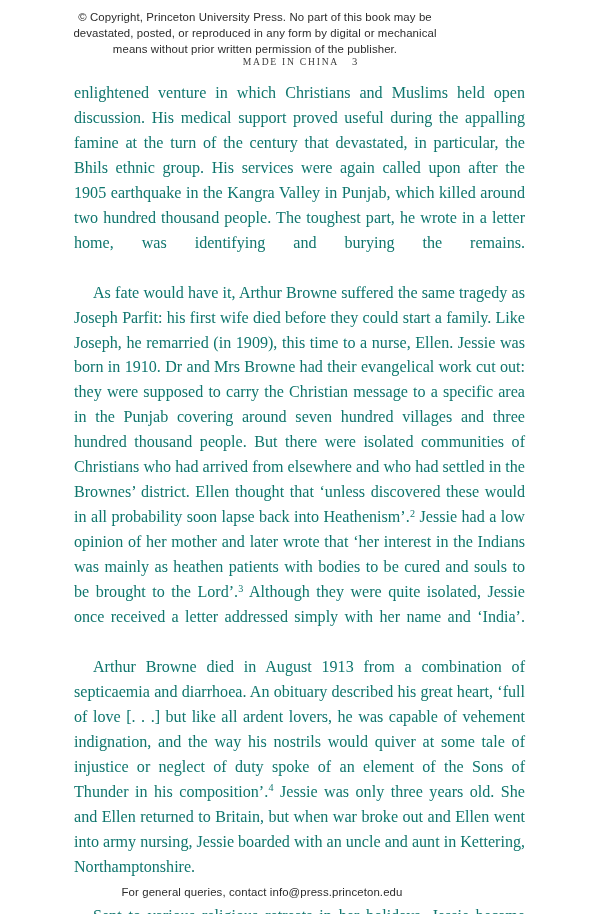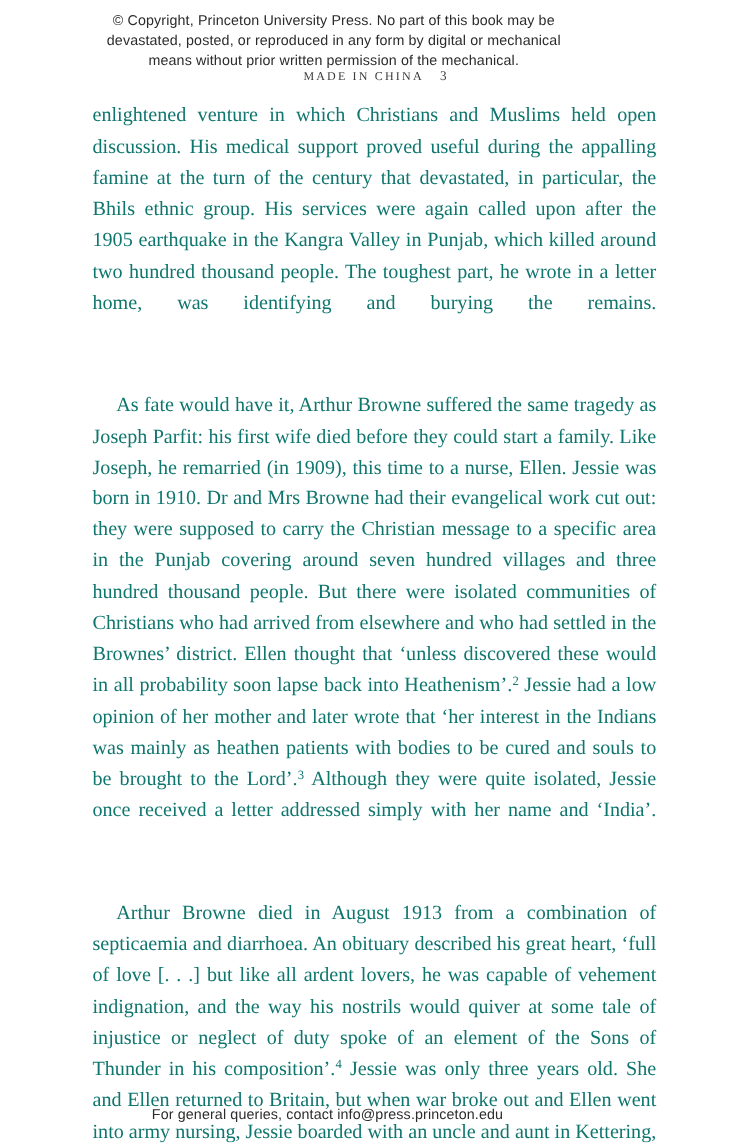--- a/index.html
+++ b/index.html
@@ -22,21 +22,21 @@
     position: absolute;
     inset: 0;
     width: 600px;
     height: 914px;
   }
 
   
   .copyright-block {
     position: absolute;
     top: 9px;
-    left: 16px;
+    left: 4px;
     width: 502px;
     text-align: center;
     font-family: "Liberation Sans", "DejaVu Sans", sans-serif;
     font-size: 11.4px;
     line-height: 16.2px;
     color: #2b2b2b;
     letter-spacing: 0.01em;
   }
   .copyright-block .cline {
     display: block;
@@ -79,21 +79,20 @@
     font-size: 16.1px;
     line-height: 24.95px;
     text-align: justify;
     text-justify: inter-word;
     hyphens: none;
     word-spacing: -0.002em;
     color: #0f766e;
   }
   p.para.indent {
     text-indent: 19px;
-    margin-top: 32px;
   }
   
   p.para::after {
     content: "";
     display: inline-block;
     width: 100%;
   }
 
   sup.fn {
     font-size: 0.63em;
@@ -117,21 +116,21 @@
   }
 </style>
 </head>
 <body>
 
 <div class="page">
 
   <div class="copyright-block">
     <span class="cline">© Copyright, Princeton University Press. No part of this book may be</span>
     <span class="cline">devastated, posted, or reproduced in any form by digital or mechanical</span>
-    <span class="cline">means without prior written permission of the mechanical.</span>
+    <span class="cline">means without prior written permission of the publisher.</span>
   </div>
 
   <div class="running-head">
     <span class="rh-title">MADE IN CHINA</span><span class="rh-folio">3</span>
   </div>
 
   <div class="textcol" id="body-text-column">
       <p class="para" id="para-1">enlightened venture in which Christians and Muslims held open discussion. His medical support proved useful during the appalling famine at the turn of the century that devastated, in particular, the Bhils ethnic group. His services were again called upon after the 1905 earthquake in the Kangra Valley in Punjab, which killed around two hundred thousand people. The toughest part, he wrote in a letter home, was identifying and burying the remains.</p>
       <p class="para indent" id="para-2">As fate would have it, Arthur Browne suffered the same tragedy as Joseph Parfit: his first wife died before they could start a family. Like Joseph, he remarried (in 1909), this time to a nurse, Ellen. Jessie was born in 1910. Dr and Mrs Browne had their evangelical work cut out: they were supposed to carry the Christian message to a specific area in the Punjab covering around seven hundred villages and three hundred thousand people. But there were isolated communities of Christians who had arrived from elsewhere and who had settled in the Brownes’ district. Ellen thought that ‘unless discovered these would in all probability soon lapse back into Heathenism’.<sup class="fn">2</sup> Jessie had a low opinion of her mother and later wrote that ‘her interest in the Indians was mainly as heathen patients with bodies to be cured and souls to be brought to the Lord’.<sup class="fn">3</sup> Although they were quite isolated, Jessie once received a letter addressed simply with her name and ‘India’.</p>
       <p class="para indent" id="para-3">Arthur Browne died in August 1913 from a combination of septicaemia and diarrhoea. An obituary described his great heart, ‘full of love [. . .] but like all ardent lovers, he was capable of vehement indignation, and the way his nostrils would quiver at some tale of injustice or neglect of duty spoke of an element of the Sons of Thunder in his composition’.<sup class="fn">4</sup> Jessie was only three years old. She and Ellen returned to Britain, but when war broke out and Ellen went into army nursing, Jessie boarded with an uncle and aunt in Kettering, Northamptonshire.</p>

